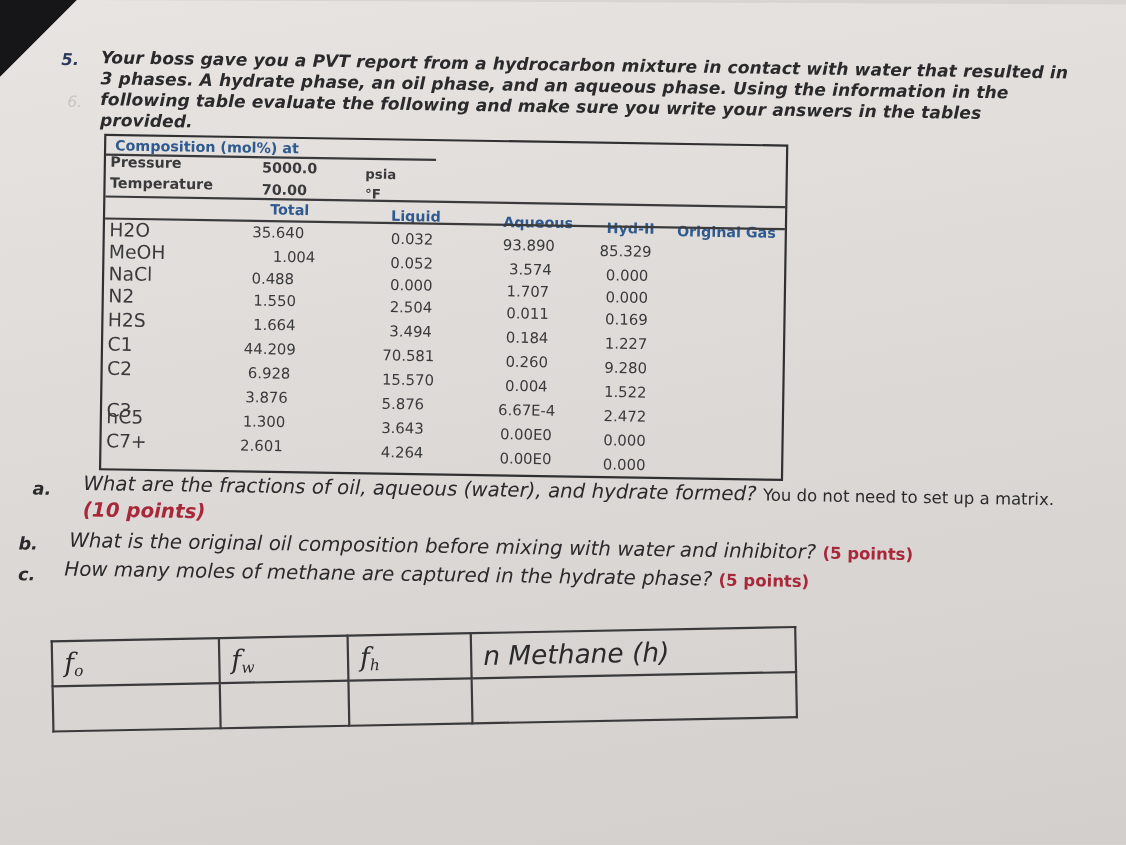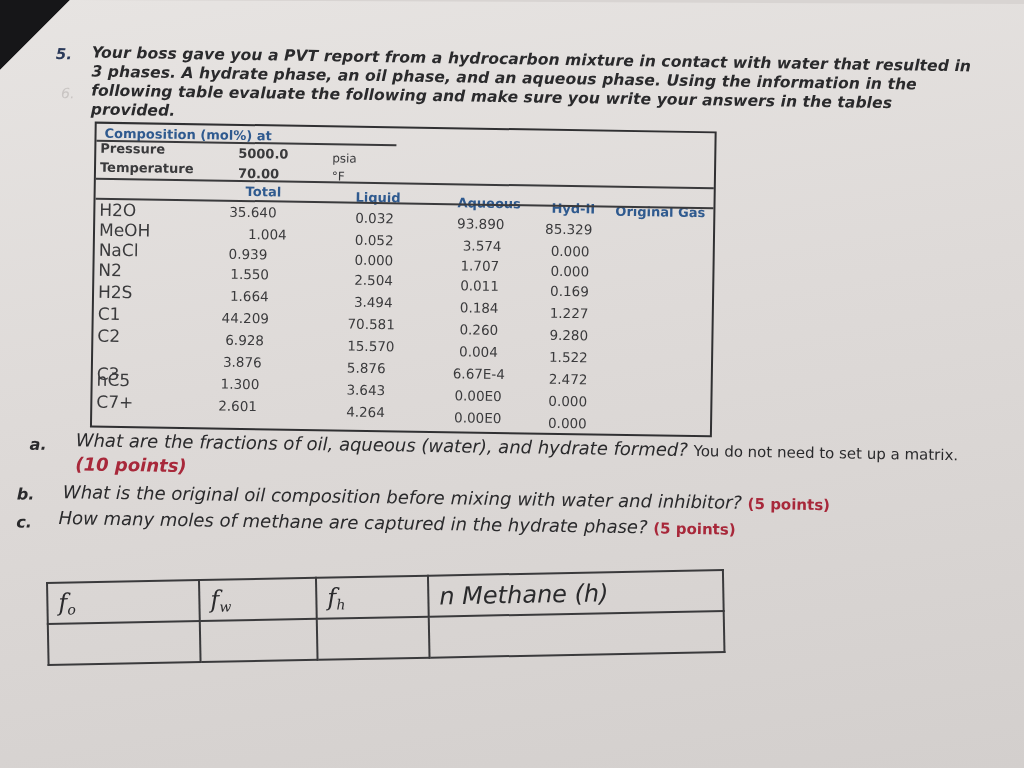--- a/index.html
+++ b/index.html
@@ -38,21 +38,21 @@
 
     .ptable {
       position: absolute; left: 92px; top: 128px; width: 618px; height: 302px;
       border: 2px solid #303032;
       border-bottom-width: 2px;
     }
     .ptable .hdrline { position:absolute; left:0; right:0; height:0; border-top:2px solid #3a3a3c; }
     .pt-title { position:absolute; left:8px; top:2px; color:#2f5a8f; font-weight:bold; font-size:13px; }
     .pt-row-label { position:absolute; left:4px; font-weight:bold; font-size:13px; color:#3a3a3c; }
     .pt-row-val { position:absolute; left:142px; font-weight:bold; font-size:13px; color:#3a3a3c; }
-    .pt-row-unit { position:absolute; left:236px; font-weight:normal; font-size:12px; color:#3a3a3c;text-align:right; }
+    .pt-row-unit { position:absolute; left:236px; font-weight:bold; font-size:12px; color:#3a3a3c;text-align:right; }
     .colhead { position:absolute; font-weight:bold; font-size:13px; color:#2f5a8f; }
     .cell { position:absolute; font-size:13.5px; color:#3a3a3c; }
     .comp { position:absolute; left:4px; font-size:17px; color:#3a3a3c; }
 
     .qitem { position:absolute; font-style: italic; font-size: 18px; color:#2a2a2c; }
     .qletter { position:absolute; font-style: italic; font-weight:bold; font-size: 16px; color:#2a2a2c; }
     .pts { color: #a8283a; font-weight: bold; font-style: normal; font-size: 15px; }
     .pts-it { color: #a8283a; font-weight: bold; font-style: italic; }
     .plain { font-style: normal; font-size: 15px; }
 
@@ -108,21 +108,21 @@
     <div class="cell" style="left:362px; top:86px">93.890</div>
     <div class="cell" style="left:450px; top:90px">85.329</div>
 
     <div class="comp" style="top:96px">MeOH</div>
     <div class="cell" style="left:153px; top:100px">1.004</div>
     <div class="cell" style="left:260px; top:104px">0.052</div>
     <div class="cell" style="left:368px; top:108px">3.574</div>
     <div class="cell" style="left:456px; top:112px">0.000</div>
 
     <div class="comp" style="top:116px">NaCl</div>
-    <div class="cell" style="left:134px; top:120px">0.939</div>
+    <div class="cell" style="left:134px; top:120px">0.488</div>
     <div class="cell" style="left:260px; top:124px">0.000</div>
     <div class="cell" style="left:366px; top:128px">1.707</div>
     <div class="cell" style="left:456px; top:132px">0.000</div>
 
     <div class="comp" style="top:136px">N2</div>
     <div class="cell" style="left:136px; top:140px">1.550</div>
     <div class="cell" style="left:260px; top:144px">2.504</div>
     <div class="cell" style="left:366px; top:148px">0.011</div>
     <div class="cell" style="left:456px; top:152px">0.169</div>
 

